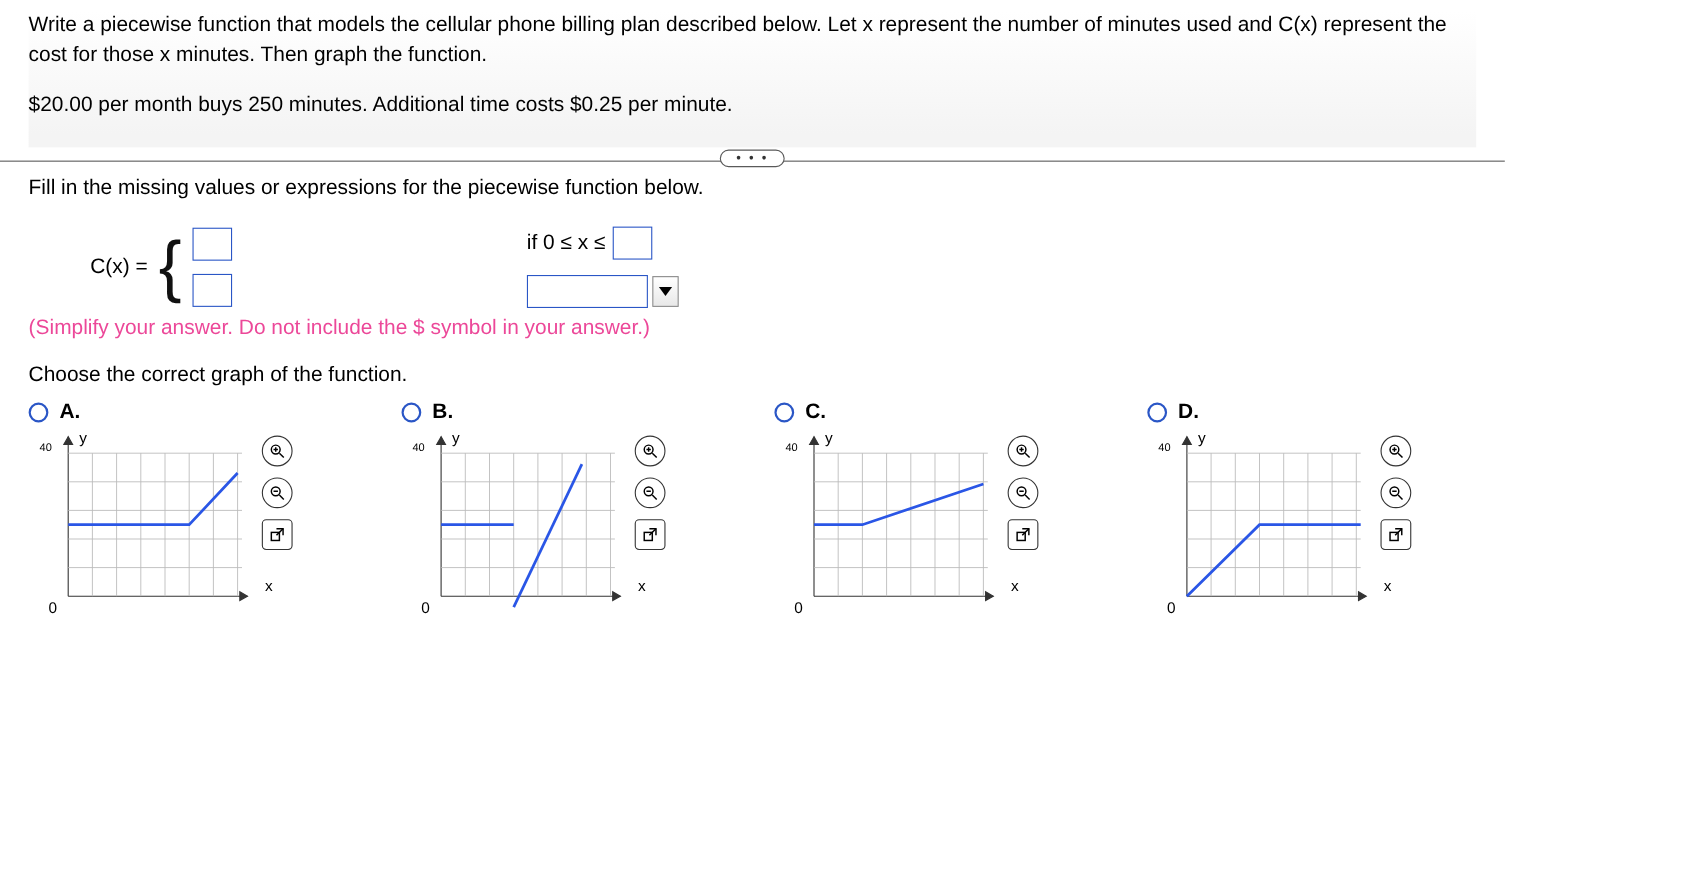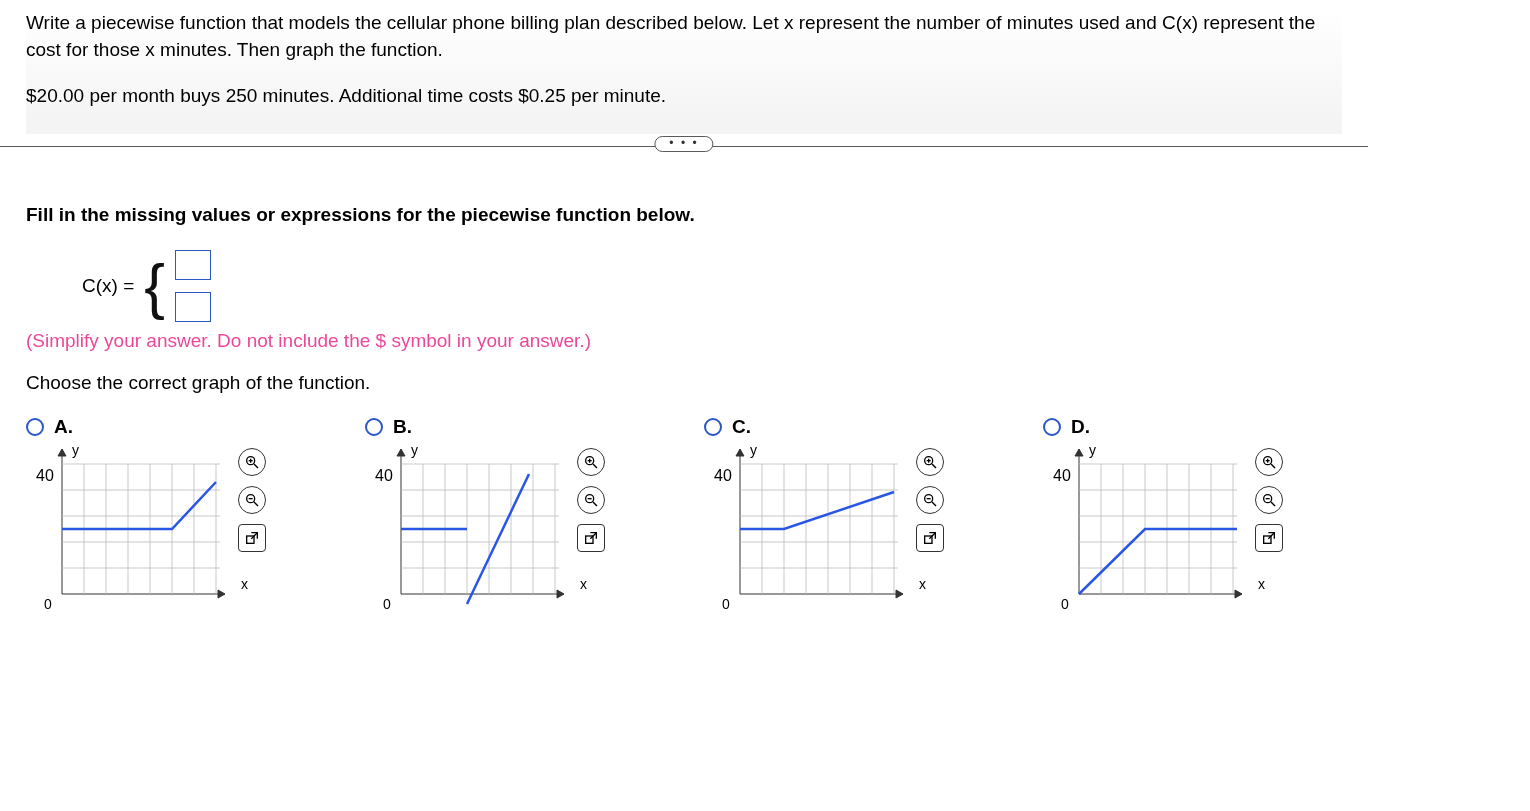--- a/index.html
+++ b/index.html
@@ -39,21 +39,21 @@
     background: #fff;
     border: 1.5px solid #5a5a5a;
     border-radius: 10px;
     padding: 1px 14px 3px 14px;
     font-size: 12px;
     letter-spacing: 2px;
     line-height: 10px;
     color: #333;
     cursor: pointer;
   }
-  .fill-in { margin-top: 44px; margin-bottom: 20px; font-weight: bold; }
+  .fill-in { margin-bottom: 20px; }
   .piecewise {
     display: flex;
     align-items: center;
     margin: 24px 0 8px 56px;
     gap: 8px;
   }
   .brace {
     font-size: 62px;
     line-height: 50px;
     font-weight: 300;
@@ -90,21 +90,21 @@
     margin-left: -2px;
     cursor: pointer;
   }
   .caret-down {
     width: 0; height: 0;
     border-left: 6px solid transparent;
     border-right: 6px solid transparent;
     border-top: 8px solid #000;
   }
   .hint { color: #ec4899; margin: 8px 0 20px 0; }
-  .choose { margin-bottom: 22px; }
+  .choose { margin-bottom: 12px; }
   .options-row {
     display: flex;
     gap: 40px;
     align-items: flex-start;
   }
   .option {
     display: flex;
     flex-direction: column;
     gap: 6px;
     width: 340px;
@@ -125,21 +125,21 @@
     border: 1.5px solid #333;
     border-radius: 50%;
     display: flex; align-items: center; justify-content: center;
     cursor: pointer;
     background: #fff;
   }
   .icon-btn.square { border-radius: 4px; }
   .icon-btn svg { width: 16px; height: 16px; }
   .axis-label-y { position:absolute; left:42px; top:-2px; font-size:14px; }
   .axis-label-x { position:absolute; right:-18px; bottom:22px; font-size:14px; }
-  .tick-40 { position:absolute; left:6px; top:23px; font-size:16px; }
+  .tick-40 { position:absolute; left:6px; top:10px; font-size:10px; }
   .tick-0y { position:absolute; left:14px; bottom:2px; font-size:14px; }
   .tick-0x { position:absolute; left:30px; bottom:-16px; font-size:14px; }
   .tick-350 { position:absolute; right:2px; bottom:-16px; font-size:14px; }
   .graph-box { width: 200px; height: 170px; position: relative; }
 </style>
 </head>
 <body>
 
 <div class="page">
 
@@ -154,20 +154,32 @@
   </div>
 
   <div class="fill-in">Fill in the missing values or expressions for the piecewise function below.</div>
 
   <div class="piecewise">
     <span>C(x) = </span>
     <span class="brace">{</span>
     <span class="piece-exprs">
       <span class="box-input"></span>
       <span class="box-input"></span>
+    </span>
+    <span class="piece-conds">
+      <span class="cond-row">
+        <span>if 0  ≤ x  ≤</span>
+        <span class="box-input"></span>
+      </span>
+      <span class="cond-row">
+        <span class="box-input wide"></span>
+        <span class="dropdown-caret">
+          <span class="caret-down"></span>
+        </span>
+      </span>
     </span>
   </div>
 
   <div class="hint">(Simplify your answer. Do not include the $ symbol in your answer.)</div>
 
   <div class="choose">Choose the correct graph of the function.</div>
 
   <div class="options-row">
 
     <div class="option">

